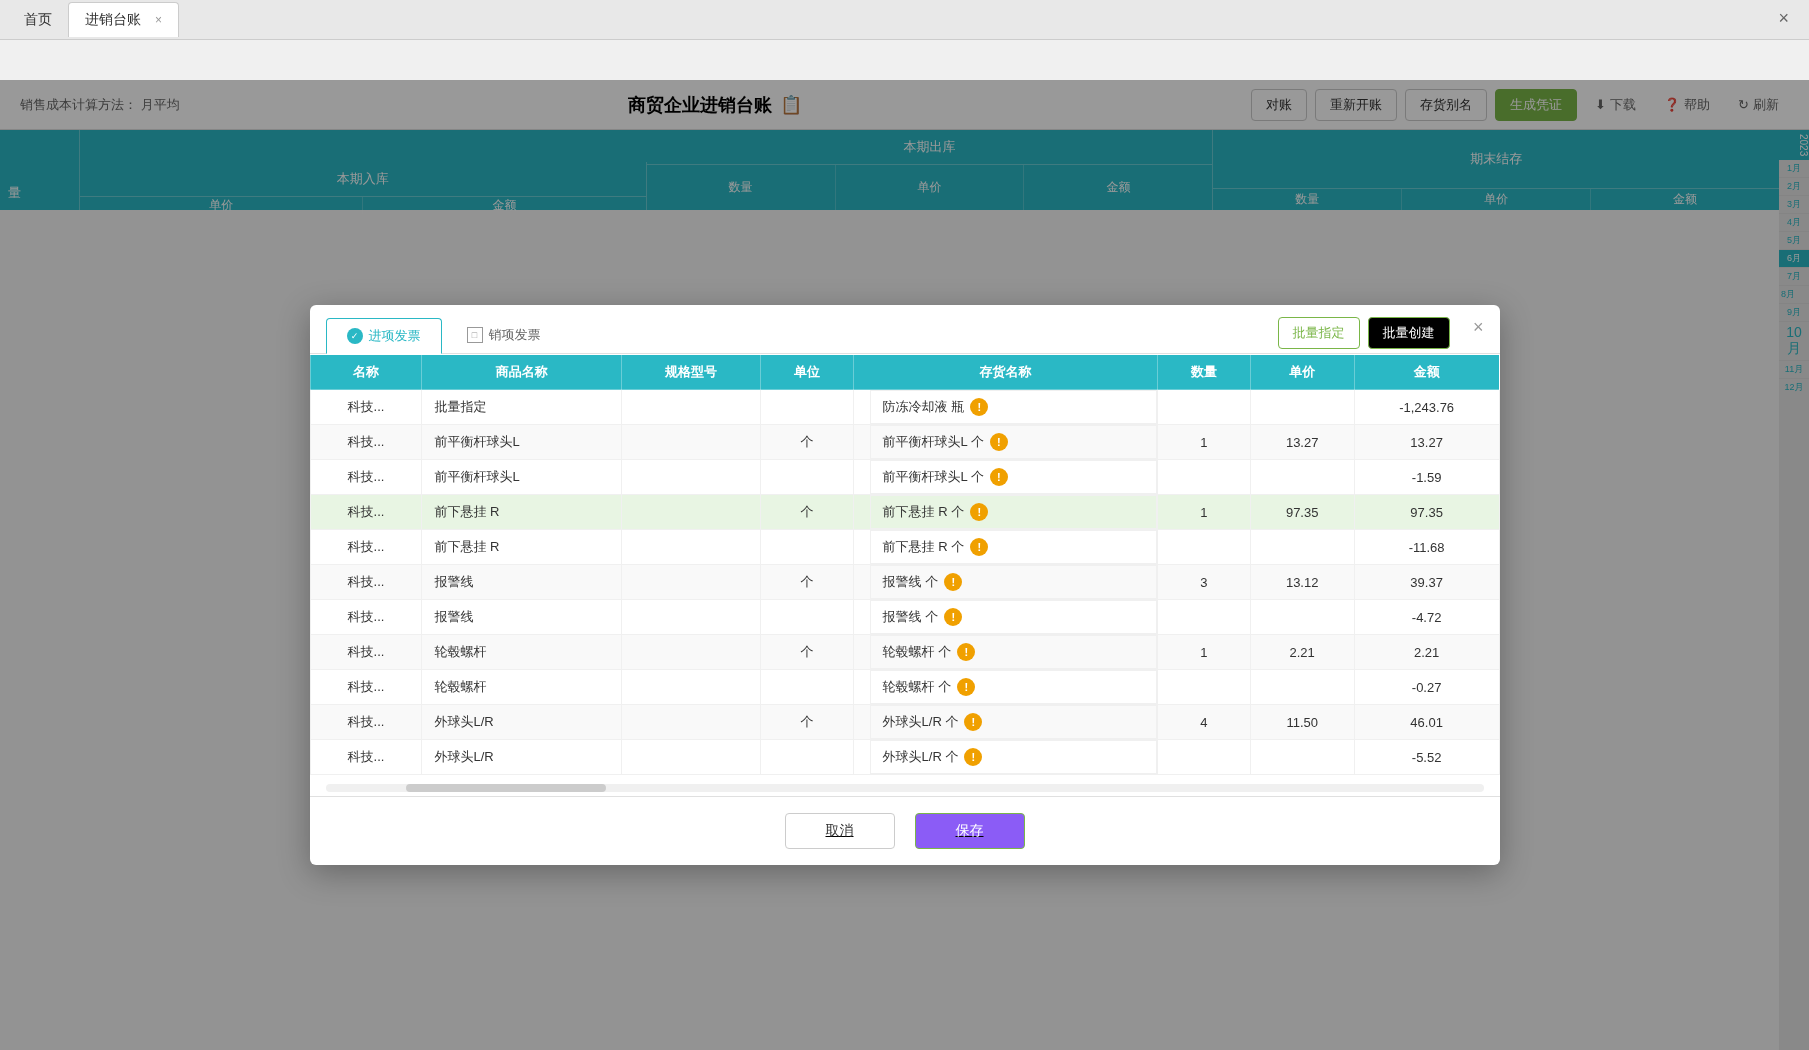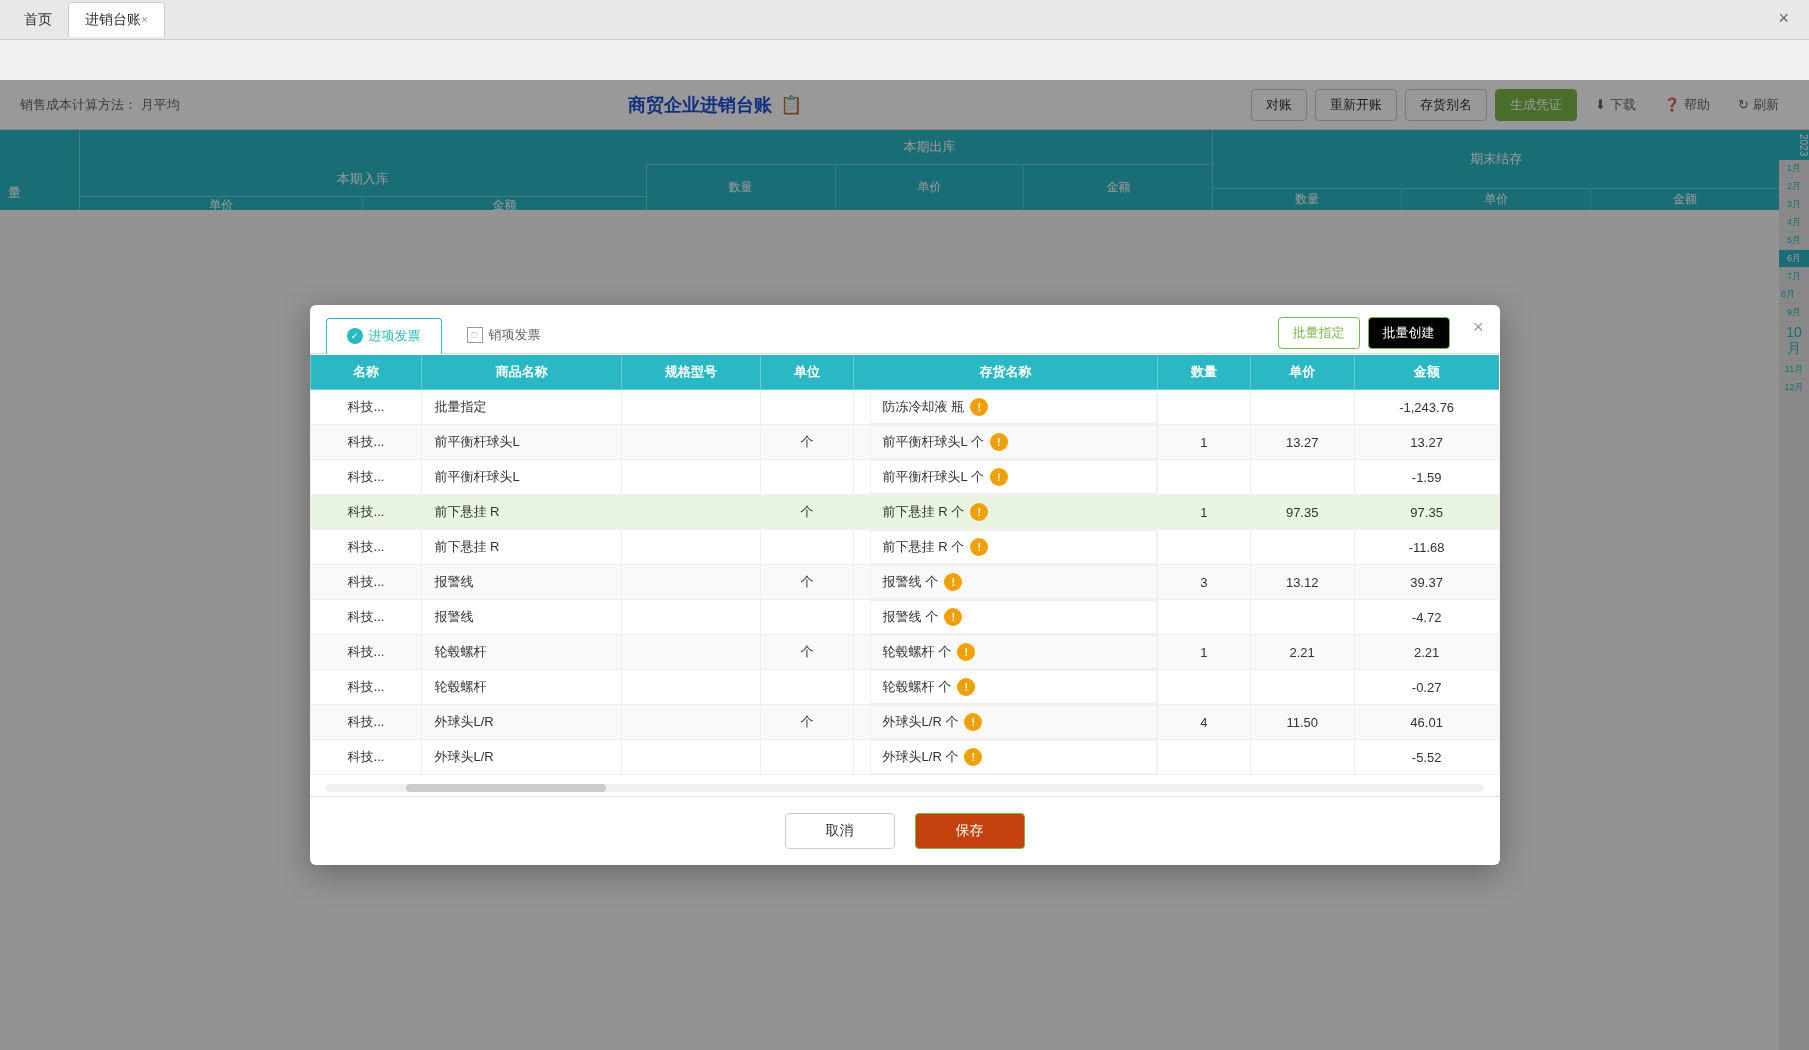--- a/index.html
+++ b/index.html
@@ -4,31 +4,31 @@
   <style>
     * { box-sizing: border-box; margin: 0; padding: 0; }
     body { font-family: 'Microsoft YaHei', Arial, sans-serif; font-size: 13px; background: #d0d0d0; width: 1809px; height: 1050px; overflow: hidden; position: relative; }
 
     
     .app-bg { width: 100%; height: 100%; background: #f0f0f0; position: absolute; top: 0; left: 0; }
 
     
     .tab-bar { display: flex; align-items: center; background: #e8e8e8; height: 40px; border-bottom: 1px solid #ccc; padding: 0 8px; }
     .tab-home { padding: 8px 16px; font-size: 14px; color: #333; cursor: pointer; }
-    .tab-active { background: #fff; border-top: 1px solid #ccc; border-left: 1px solid #ccc; border-right: 1px solid #ccc; border-bottom: none; padding: 8px 16px; font-size: 14px; color: #333; display: flex; align-items: center; gap: 0; border-radius: 4px 4px 0 0; }
+    .tab-active { background: #fff; border-top: 1px solid #ccc; border-left: 1px solid #ccc; border-right: 1px solid #ccc; border-bottom: none; padding: 8px 16px; font-size: 14px; color: #333; display: flex; align-items: center; gap: 14px; border-radius: 4px 4px 0 0; }
     .tab-close { color: #999; cursor: pointer; font-size: 12px; }
     .tab-x-btn { position: absolute; right: 20px; top: 8px; font-size: 18px; color: #666; cursor: pointer; }
 
     
     .main-content { width: 100%; height: calc(100% - 40px); background: #f5f5f5; position: relative; margin-top: 40px; }
 
     
     .header-bar { display: flex; align-items: center; padding: 0 20px; height: 50px; background: #fff; border-bottom: 1px solid #e0e0e0; }
     .cost-method { font-size: 13px; color: #666; }
-    .page-title { flex: 1; text-align: center; font-size: 18px; font-weight: bold; color: #1d4ed8; display: flex; align-items: center; justify-content: center; gap: 8px; }
+    .page-title { flex: 1; text-align: center; font-size: 18px; font-weight: bold; color: #000000; display: flex; align-items: center; justify-content: center; gap: 8px; }
     .header-actions { display: flex; gap: 8px; align-items: center; }
     .btn-outline { padding: 6px 14px; border: 1px solid #ccc; background: #fff; border-radius: 4px; cursor: pointer; font-size: 13px; color: #333; }
     .btn-green { padding: 6px 14px; border: 1px solid #7ab648; background: #7ab648; border-radius: 4px; cursor: pointer; font-size: 13px; color: #fff; }
     .btn-icon { padding: 6px 10px; border: none; background: transparent; cursor: pointer; font-size: 13px; color: #666; display: flex; align-items: center; gap: 4px; }
 
     
     .modal-overlay { position: absolute; top: 0; left: 0; width: 100%; height: 100%; background: rgba(0,0,0,0.4); z-index: 100; display: flex; align-items: center; justify-content: center; }
 
     
     .modal { background: #fff; border-radius: 6px; width: 1190px; min-height: 560px; max-height: 620px; position: relative; box-shadow: 0 8px 32px rgba(0,0,0,0.3); display: flex; flex-direction: column; }
@@ -55,23 +55,23 @@
     .modal-table tbody tr { border-bottom: 1px solid #f0f0f0; }
     .modal-table tbody tr:nth-child(even) { background: #f9f9f9; }
     .modal-table tbody tr.highlighted { background: #e8f5e3; }
     .modal-table tbody td { padding: 7px 12px; font-size: 13px; color: #333; text-align: center; border: 1px solid #f0f0f0; white-space: nowrap; }
     .modal-table tbody td:nth-child(2) { text-align: left; }
     .modal-table tbody td:nth-child(5) { text-align: left; margin-left: 16px; }
 
     .warning-icon { display: inline-flex; width: 18px; height: 18px; border-radius: 50%; background: #f0a000; color: #fff; align-items: center; justify-content: center; font-size: 11px; font-weight: bold; }
 
     
-    .modal-footer { display: flex; align-items: center; justify-content: center; gap: 20px; padding: 16px; border-top: 1px solid #e0e0e0; }
+    .modal-footer { display: flex; align-items: center; justify-content: center; gap: 20px; padding: 16px; border-top: 1px solid #e0e0e0; text-decoration: underline; }
     .btn-cancel { padding: 8px 40px; border: 1px solid #ccc; background: #fff; border-radius: 4px; cursor: pointer; font-size: 14px; color: #333; }
-    .btn-save { padding: 8px 40px; border: 1px solid #7ab648; background: #c2410c; border-radius: 4px; cursor: pointer; font-size: 14px; color: #fff; }
+    .btn-save { padding: 8px 40px; border: 1px solid #7ab648; background: #8b5cf6; border-radius: 4px; cursor: pointer; font-size: 14px; color: #fff; }
 
     
     .modal-scrollbar { height: 8px; background: #f0f0f0; border-radius: 4px; margin: 0 16px 4px; position: relative; }
     .modal-scrollbar-thumb { height: 8px; width: 200px; background: #ccc; border-radius: 4px; position: absolute; left: 80px; }
   </style>
 </head>
 <body>
 
 <div class="app-bg">
 

